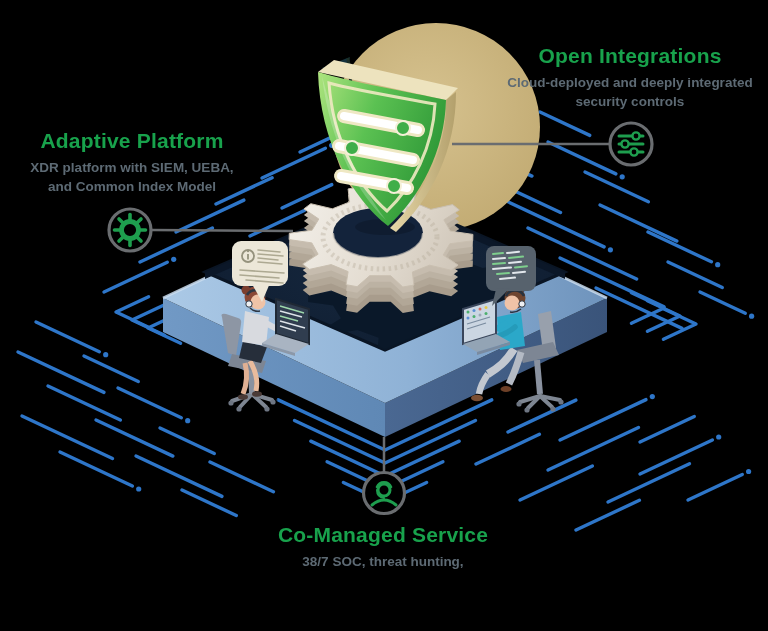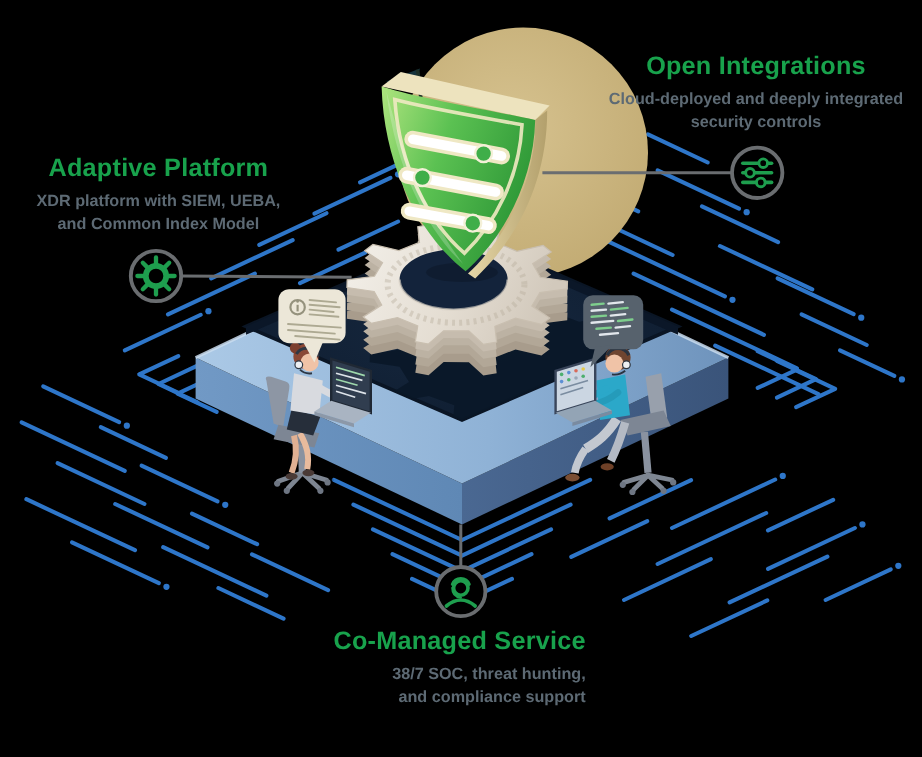--- a/index.html
+++ b/index.html
@@ -4,21 +4,21 @@
 <style>
   html,body{margin:0;padding:0;background:#000;}
   .stage{position:relative;width:768px;height:631px;background:#000;overflow:hidden;
          font-family:"Liberation Sans",sans-serif;}
   .stage svg{position:absolute;left:0;top:0;}
   .callout{position:absolute;transform:translateX(-50%);text-align:center;white-space:nowrap;}
   .callout h2{margin:0;font-size:21px;font-weight:bold;color:#18A24C;letter-spacing:.2px;}
   .callout p{margin:5px 0 0;font-size:13.5px;line-height:19px;font-weight:bold;color:#5D6A74;}
   .co-adaptive{left:132px;top:129px;}
   .co-open{left:630px;top:44px;}
-  .co-managed{left:383px;top:523px;text-align:right;}
+  .co-managed{left:383px;top:523px;}
 </style>
 </head>
 <body>
 
 <div class="stage">
 
 <svg width="768" height="631" viewBox="0 0 768 631">
   <defs>
     <radialGradient id="goldGrad" cx="45%" cy="40%" r="65%">
       <stop offset="0" stop-color="#D6C28F"></stop>
@@ -348,16 +348,16 @@
 <div class="callout co-adaptive">
   <h2>Adaptive Platform</h2>
   <p><span>XDR platform with SIEM, UEBA,</span><br><span>and Common Index Model</span></p>
 </div>
 <div class="callout co-open">
   <h2>Open Integrations</h2>
   <p><span>Cloud-deployed and deeply integrated</span><br><span>security controls</span></p>
 </div>
 <div class="callout co-managed">
   <h2>Co-Managed Service</h2>
-  <p><span>38/7 SOC, threat hunting,</span><br><span>and compliance support</span></p>
+  <p><span>38/7 SOC, threat hunting,</span><br></p>
 </div>
 
 </div>
 
 </body></html>

